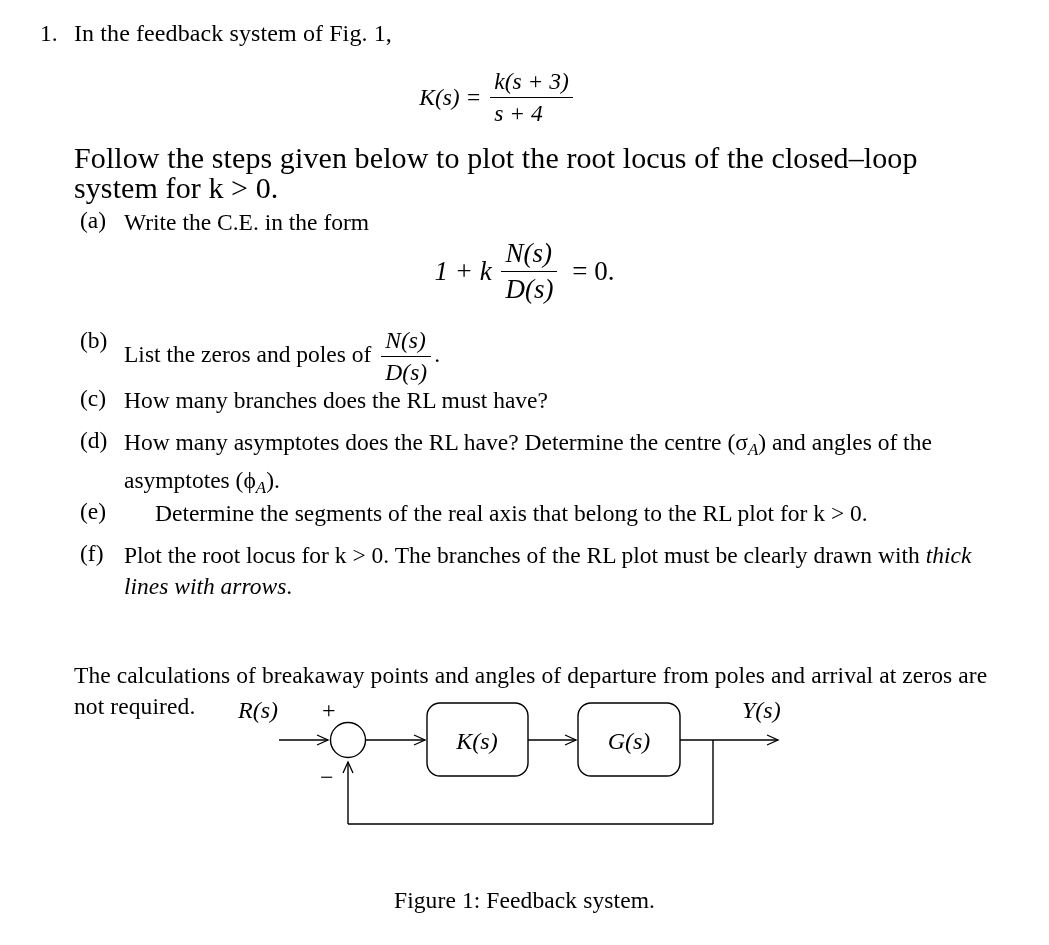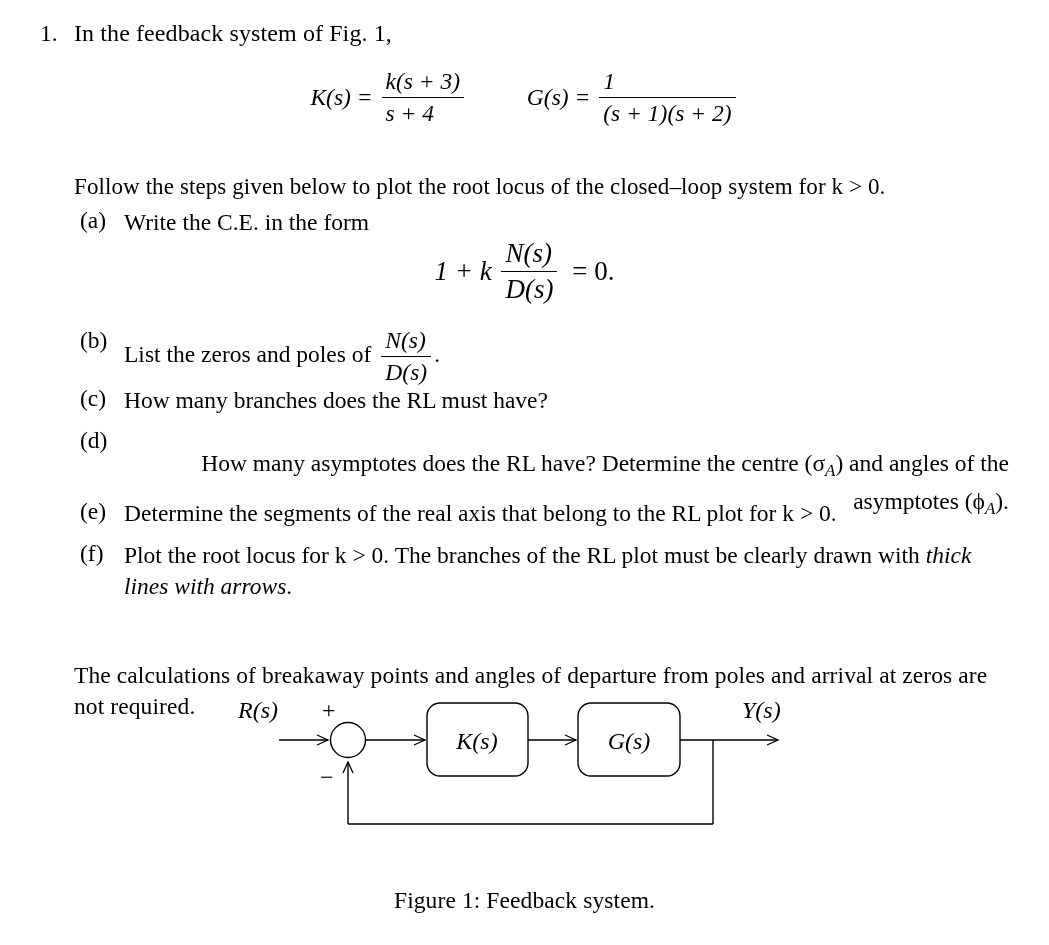--- a/index.html
+++ b/index.html
@@ -80,23 +80,23 @@
     display: block;
     padding: 2px 4px 0 4px;
     line-height: 1.18;
   }
   .lhs { display: inline-block; vertical-align: middle; }
 
   
   #follow-steps {
     position: absolute;
     left: 74px;
-    top: 172px;
+    top: 143px;
     width: 935px;
-    font-size: 23px;
+    font-size: 30px;
   }
 
   
   .item-label {
     position: absolute;
     width: 48px;
     text-align: left;
     font-size: 23.5px;
   }
   .item-body {
@@ -162,27 +162,20 @@
     <span class="eqgroup">
       <span class="lhs mathvar">K(s) =</span>
       <span class="frac">
         <span class="num mathvar">k(s + 3)</span>
         <span class="den mathvar">s + 4</span>
       </span>
     </span>
 
     <span class="eqgap"></span>
 
-    <span class="eqgroup">
-      <span class="lhs mathvar">G(s) =</span>
-      <span class="frac">
-        <span class="num mathvar">1</span>
-        <span class="den mathvar">(s + 1)(s + 2)</span>
-      </span>
-    </span>
 
   </div>
 
   <div id="follow-steps" class="txt">Follow the steps given below to plot the root locus of the closed–loop system for k &gt; 0.</div>
 
   <div class="item-label" style="left:80px; top:207px;">(a)</div>
   <div class="item-body" style="top:207px;">Write the C.E. in the form</div>
 
   <div id="display-equation-2">
     <span class="eqgroup">
@@ -197,26 +190,26 @@
 
   <div class="item-label" style="left:80px; top:327px;">(b)</div>
   <div class="item-body" style="top:327px;">
     <span>List the zeros and poles of</span><span class="eqgroup" style="margin-left:7px;"><span class="frac"><span class="num mathvar">N(s)</span><span class="den mathvar">D(s)</span></span></span><span class="mathup">.</span>
   </div>
 
   <div class="item-label" style="left:80px; top:385px;">(c)</div>
   <div class="item-body" style="top:385px;">How many branches does the RL must have?</div>
 
   <div class="item-label" style="left:80px; top:427px;">(d)</div>
-  <div class="item-body" style="top:448px;text-align:right;">
+  <div class="item-body" style="top:427px;">
     <span>How many asymptotes does the RL have? Determine the centre (σ</span><span class="sub">A</span><span>) and angles of the asymptotes (ϕ</span><span class="sub">A</span><span>).</span>
   </div>
 
   <div class="item-label" style="left:80px; top:498px;">(e)</div>
-  <div class="item-body" style="top:498px;">Determine the segments of the real axis that belong to the RL plot for k &gt; 0.</div>
+  <div class="item-body" style="top:498px;margin-left:31px;">Determine the segments of the real axis that belong to the RL plot for k &gt; 0.</div>
 
   <div class="item-label" style="left:80px; top:540px;">(f)</div>
   <div class="item-body" style="top:540px;">
     <span>Plot the root locus for k &gt; 0.  The branches of the RL plot must be clearly drawn with </span><i>thick lines with arrows</i><span>.</span>
   </div>
 
   <div id="closing-paragraph" class="txt">The calculations of breakaway points and angles of departure from poles and arrival at zeros are not required.</div>
 
   <div id="figure-block">
 

